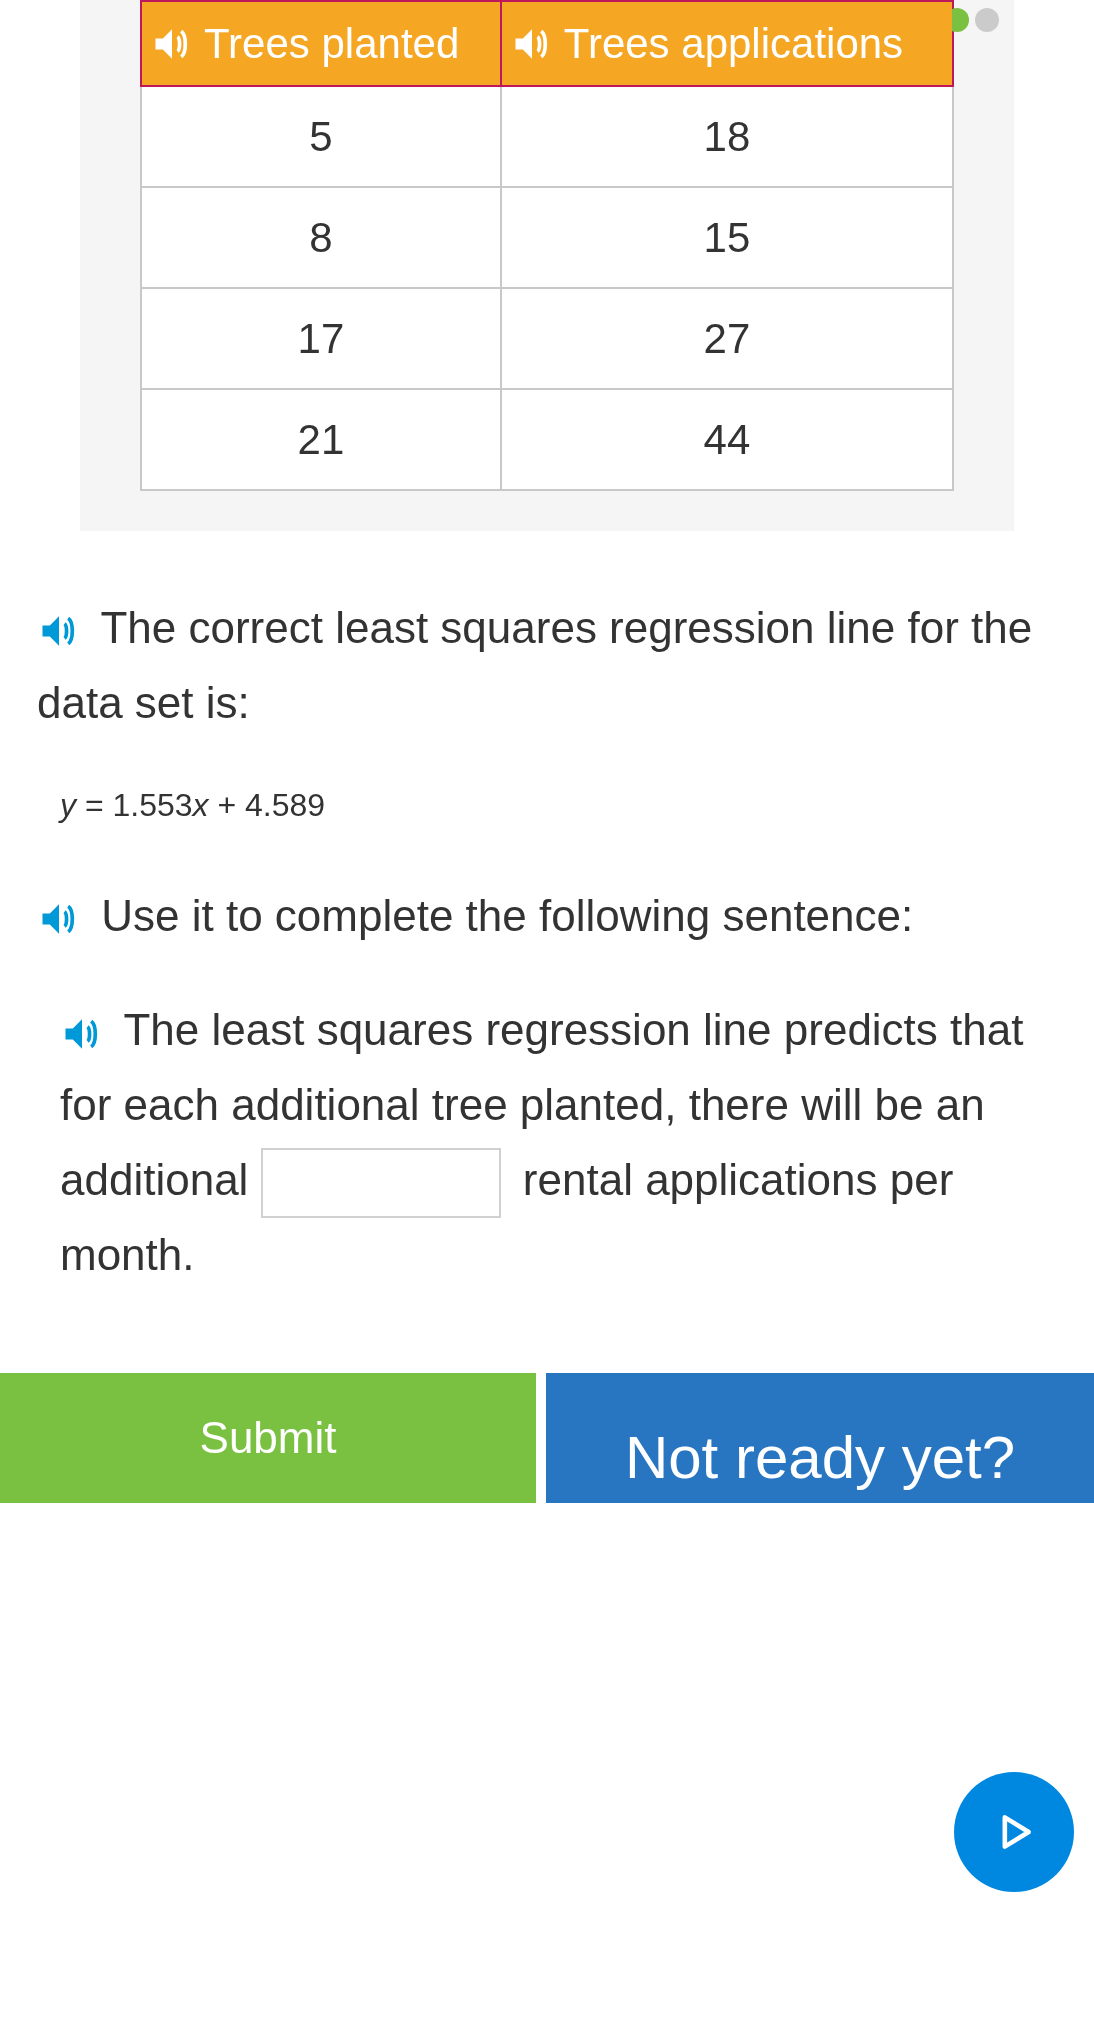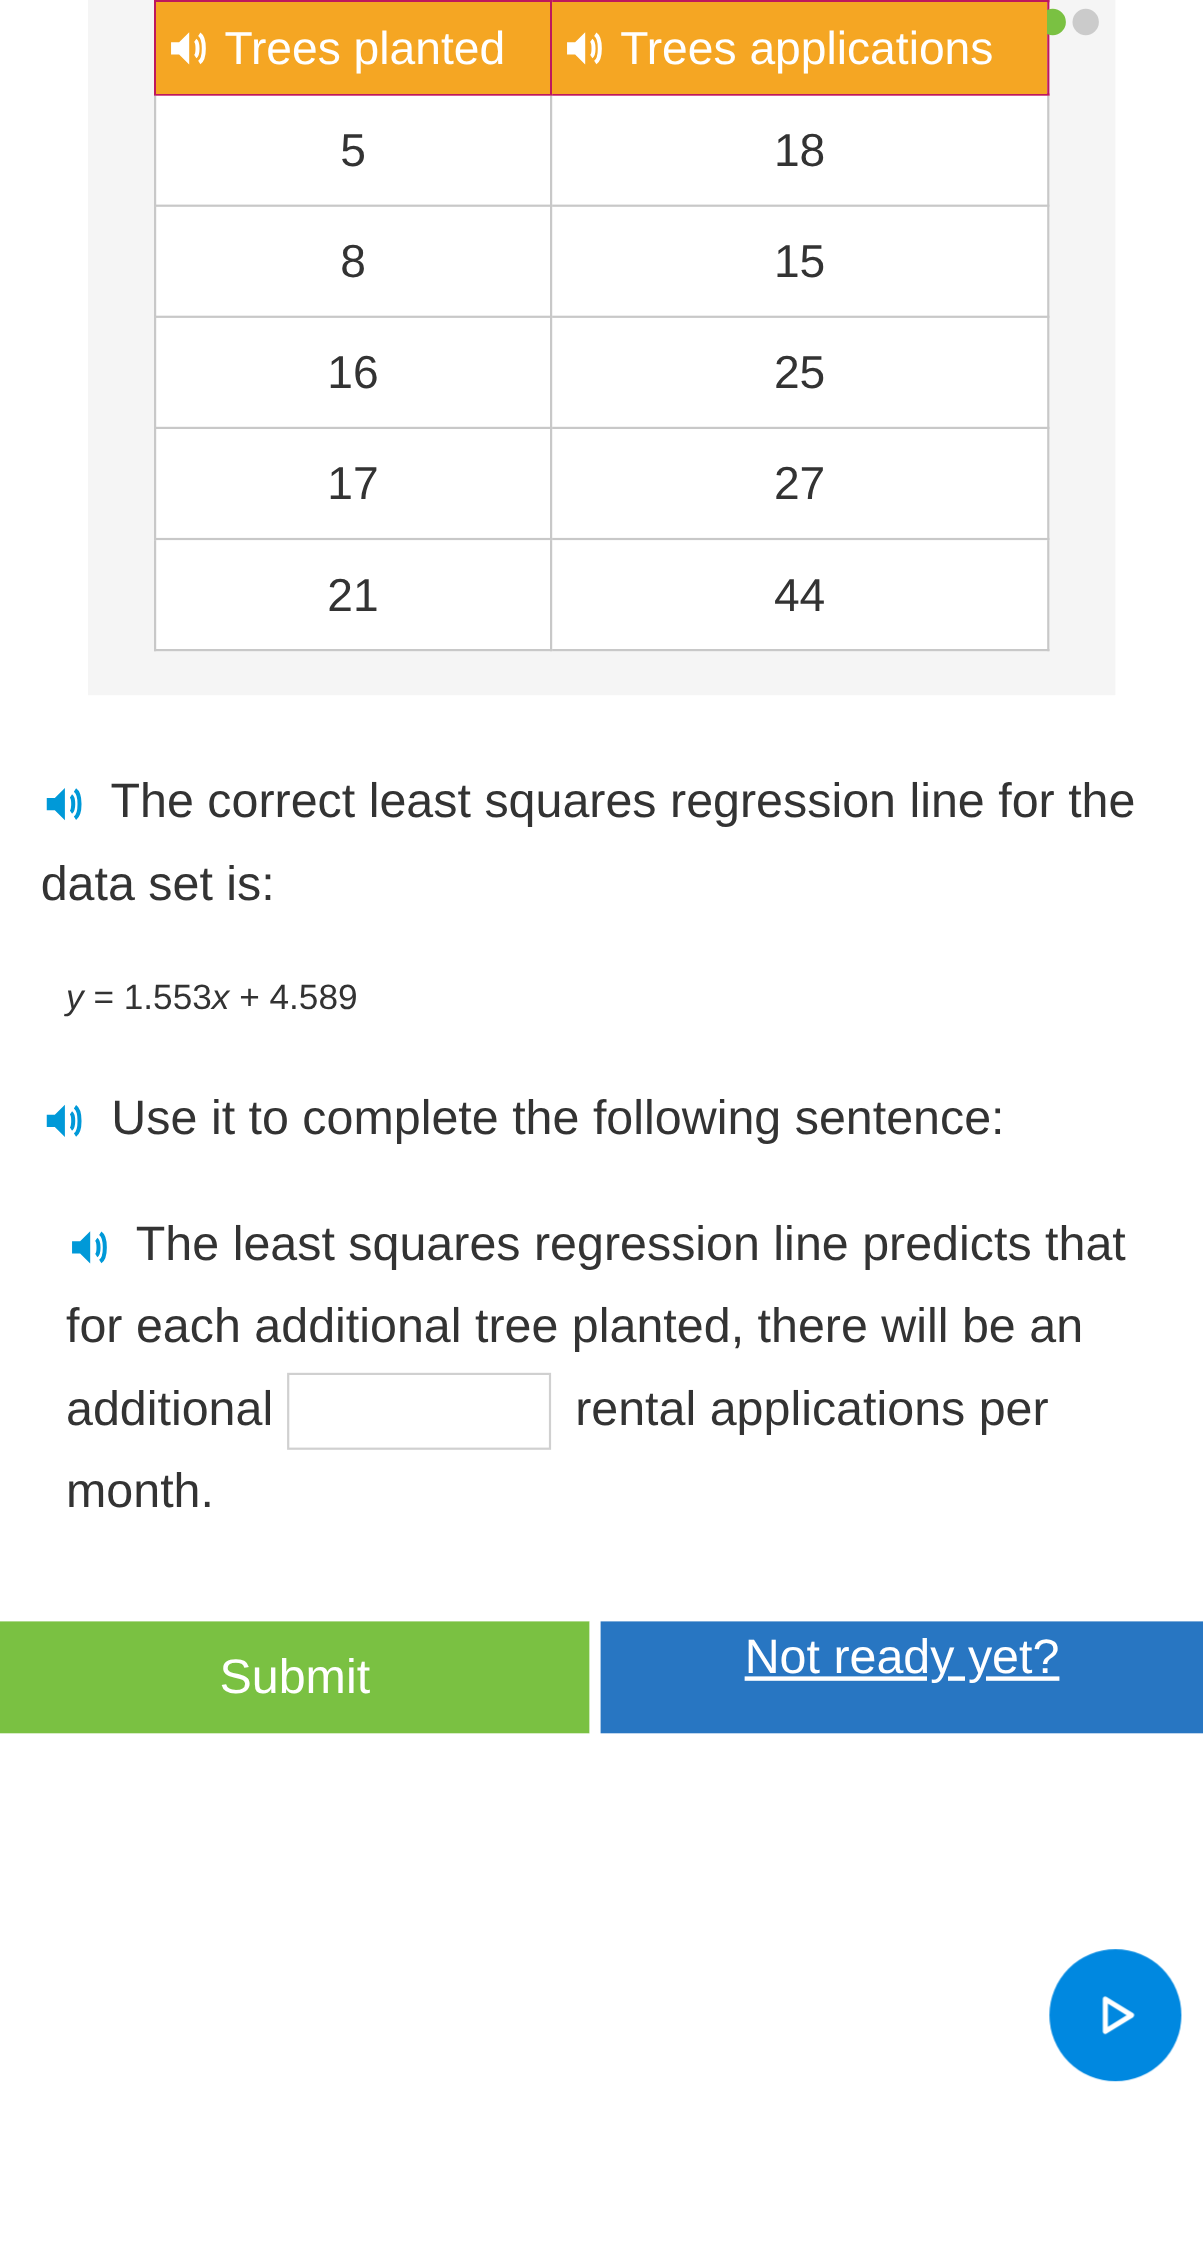--- a/index.html
+++ b/index.html
@@ -120,43 +120,42 @@
       border-radius: 50%;
       background: #0088e0;
       display: flex;
       align-items: center;
       justify-content: center;
       cursor: pointer;
     }
     .footer {
       display: flex;
       width: 100%;
-      height: 102px;
+      height: 130px;
       position: relative;
     }
     .btn-submit {
       flex: 0 0 49%;
       background: #7ac142;
       color: #fff;
       display: flex;
       align-items: center;
       justify-content: center;
       font-size: 44px;
       cursor: pointer;
     }
     .btn-notready {
       flex: 1;
       background: #2876c2;
       color: #fff;
       display: flex;
-      align-items: flex-start;
+      align-items: flex-end;
       justify-content: center;
-      font-size: 44px;
+      font-size: 60px;
       cursor: pointer;
-      text-decoration: underline;
     }
     .footer-gap {
       width: 10px;
       background: #fff;
     }
   </style>
 </head>
 <body>
 
 <div class="container">
@@ -194,24 +193,20 @@
       <tbody>
         <tr>
           <td>5</td>
           <td>18</td>
         </tr>
         <tr>
           <td>8</td>
           <td>15</td>
         </tr>
         <tr>
-          <td>16</td>
-          <td>25</td>
-        </tr>
-        <tr>
           <td>17</td>
           <td>27</td>
         </tr>
         <tr>
           <td>21</td>
           <td>44</td>
         </tr>
       </tbody>
     </table>
   </div>

